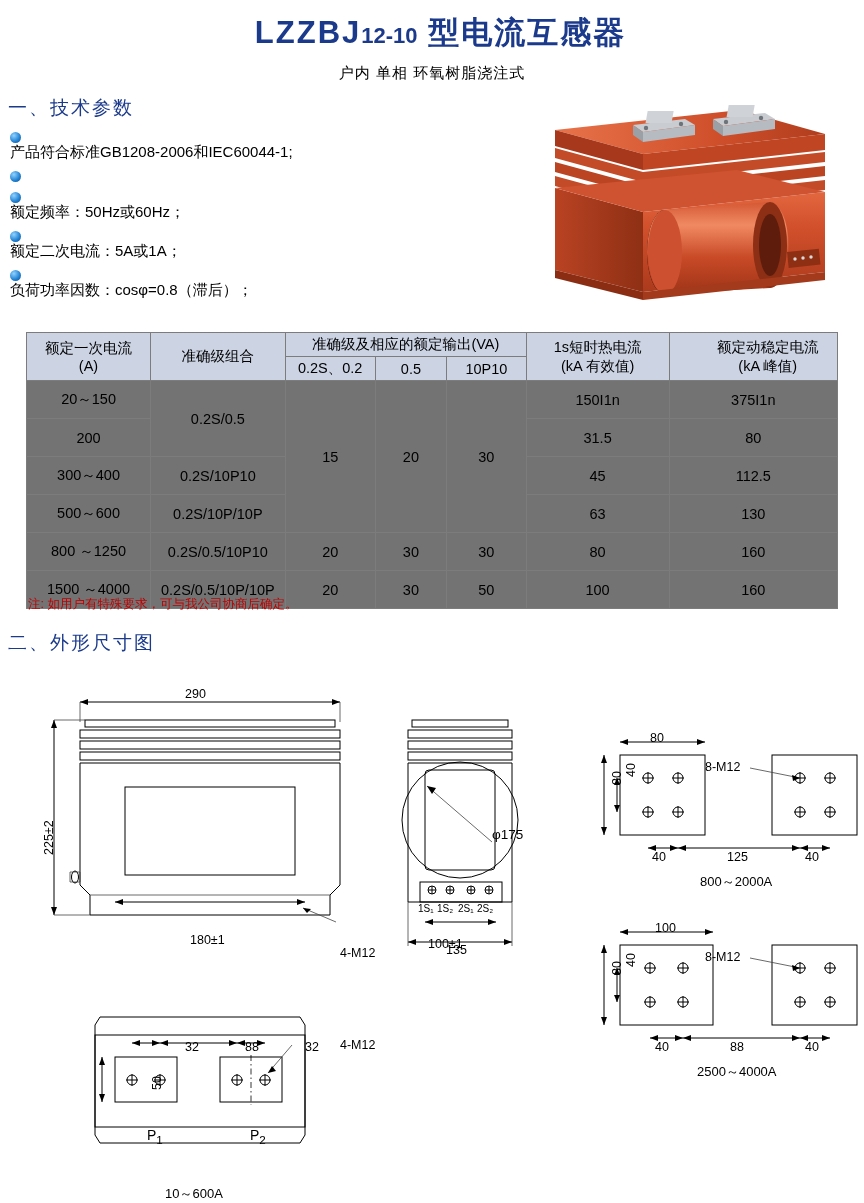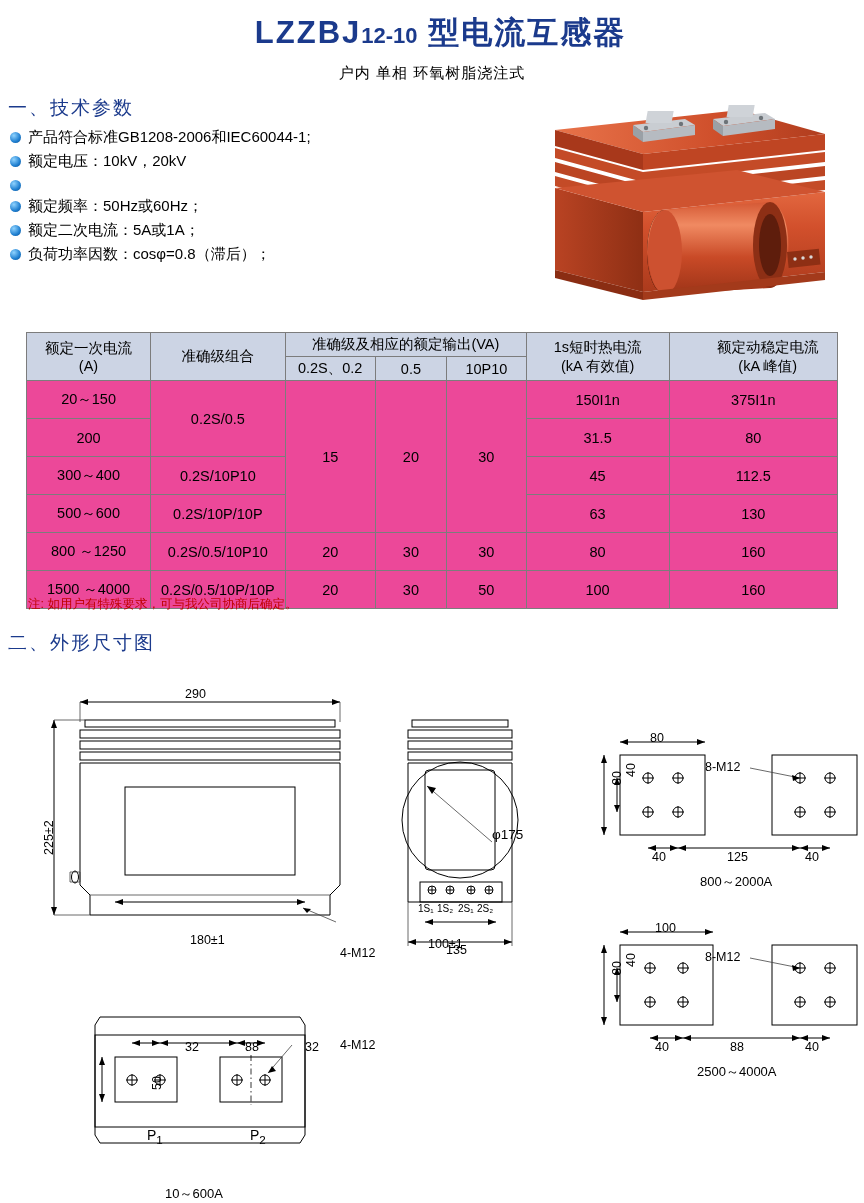--- a/index.html
+++ b/index.html
@@ -55,20 +55,21 @@
     left: 10px;
     top: 128px;
     width: 480px;
   }
   .spec-item {
     display: flex;
     align-items: flex-start;
     margin-bottom: 6px;
     font-size: 15px;
     line-height: 18px;
+    flex-direction: column;
   }
   .bullet {
     width: 11px;
     height: 11px;
     border-radius: 50%;
     background: radial-gradient(circle at 35% 32%, #8fd3ff 0%, #1f7fd0 60%, #0d4f90 100%);
     margin-right: 7px;
     margin-top: 4px;
     flex: none;
   }
@@ -95,21 +96,21 @@
     border: 1px solid #7c7c7c;
     text-align: center;
     padding: 2px 3px;
   }
   .spec-table thead th {
     background: #ccd4e4;
     font-weight: normal;
     color: #000;
   }
   .spec-table tbody td {
-    background: #ec4899;
+    background: #737373;
     height: 33px;
   }
   .spec-table .col-a { width: 132px; }
   .spec-table .col-b { width: 130px; }
   .spec-table .col-c { width: 90px; }
   .spec-table .col-d { width: 72px; margin-left: 35px; }
   .spec-table .col-e { width: 78px; }
   .spec-table .col-f { width: 152px; }
   .spec-table .col-g { width: 152px; padding-left: 32px; }
   .note {
@@ -157,24 +158,20 @@
   <span>LZZBJ</span><span class="sub">12-10</span><span> 型电流互感器</span>
 </div>
 <div class="page-subtitle">户内  单相   环氧树脂浇注式</div>
 
 <div class="section-heading" id="sec1-heading">一、技术参数</div>
 
 <div class="spec-list">
   <div class="spec-item">
     <span class="bullet"></span>
     <span>产品符合标准GB1208-2006和IEC60044-1;</span>
-  </div>
-  <div class="spec-item">
-    <span class="bullet"></span>
-    <span>额定电压：10kV，20kV</span>
   </div>
   <div class="spec-item">
     <span class="bullet"></span>
   </div>
   <div class="spec-item">
     <span class="bullet"></span>
     <span>额定频率：50Hz或60Hz；</span>
   </div>
   <div class="spec-item">
     <span class="bullet"></span>

